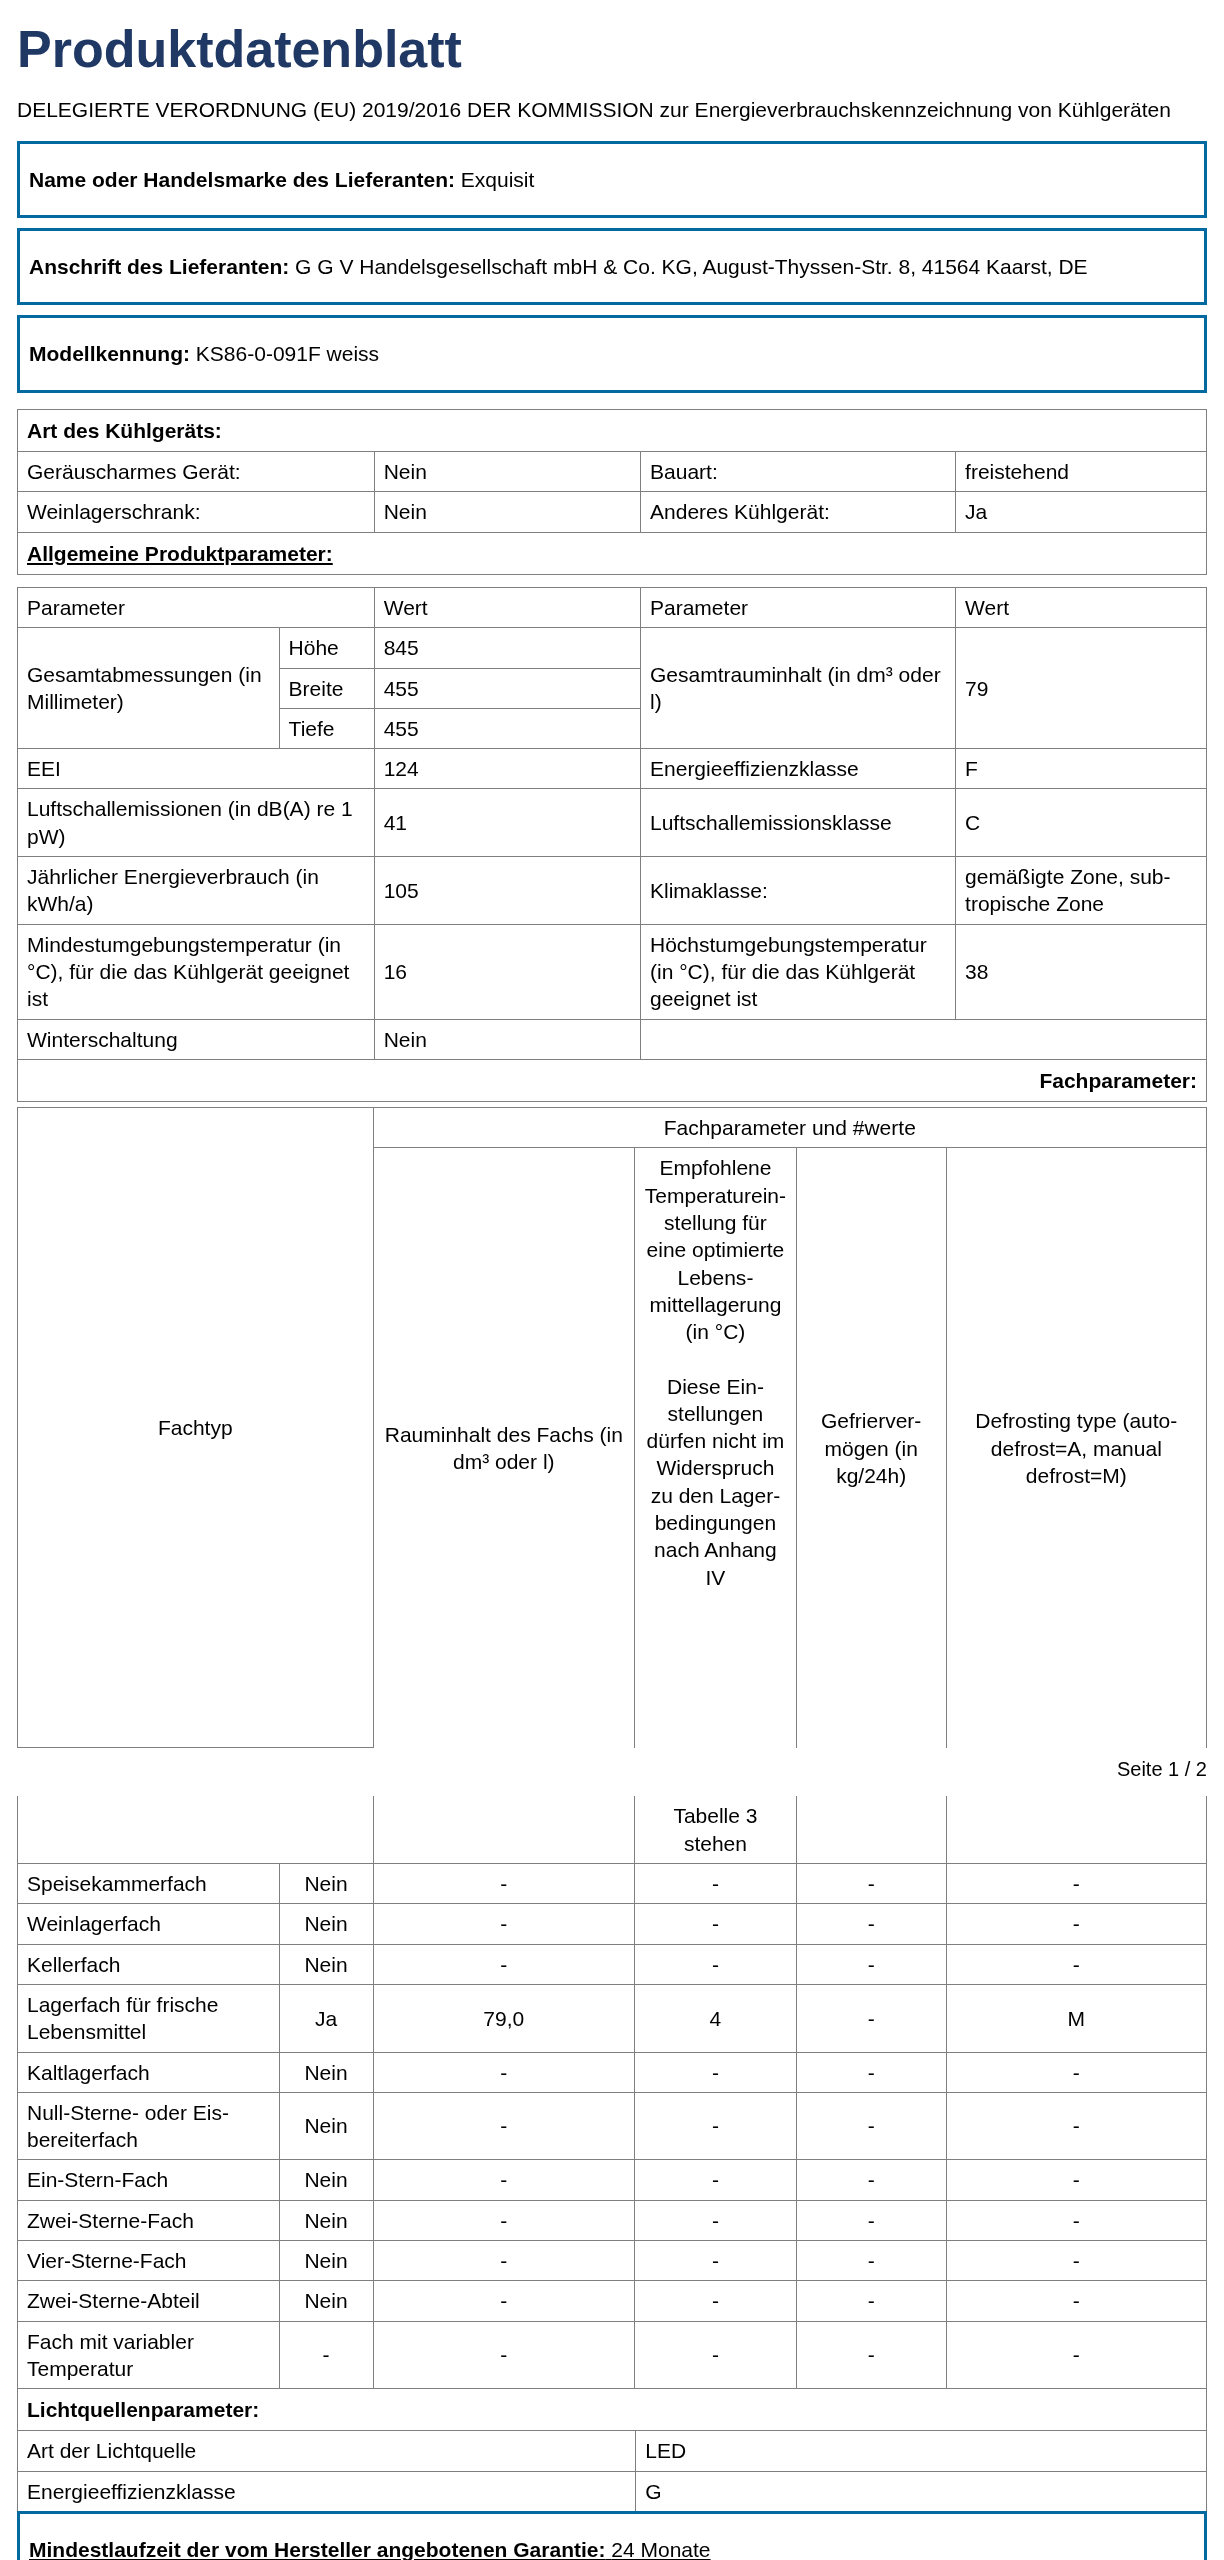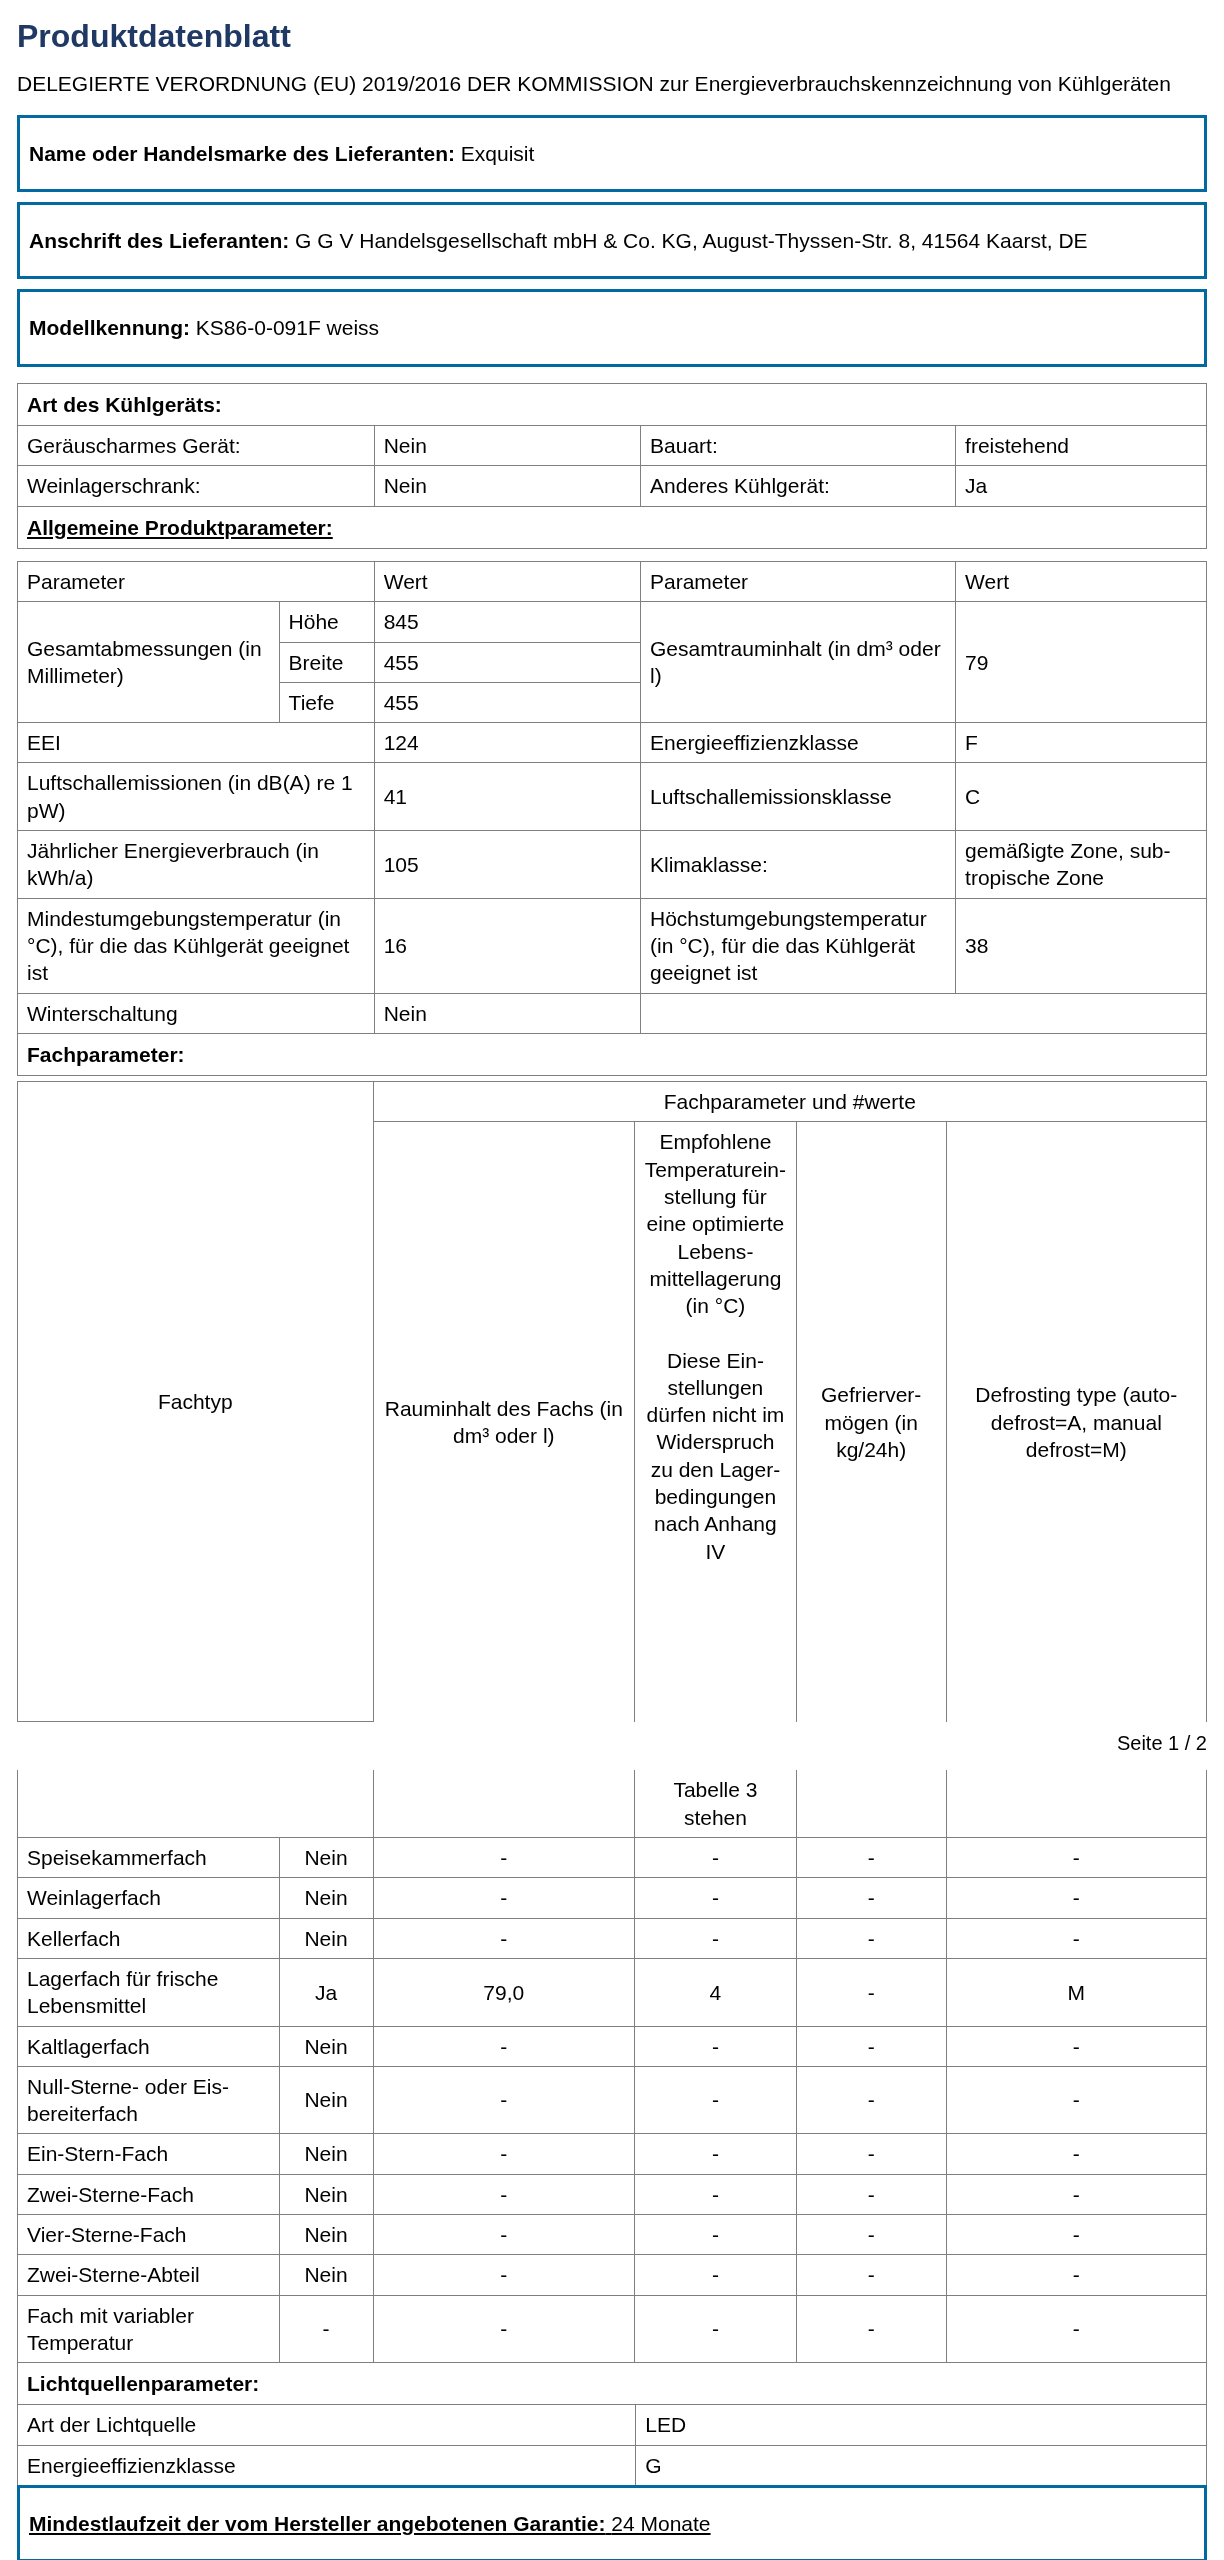--- a/index.html
+++ b/index.html
@@ -9,41 +9,41 @@
     min-height: 2560px;
     font-family: "Liberation Sans", sans-serif;
     color: #000000;
     font-size: 21px;
     line-height: 1.3;
   }
   .page { padding: 12px 17px 20px 17px; }
 
   h1.title {
     color: #1f3864;
-    font-size: 32px;
+    font-size: 52px;
     font-weight: bold;
     margin: 4px 0 12px 0;
   }
   .subtitle { margin-bottom: 18px; }
 
   .row-box {
     border: 3px solid #0369a1;
     padding: 22px 9px;
     margin-bottom: 10px;
   }
   .row-box.last-sup { margin-bottom: 16px; }
   .b { font-weight: bold; }
 
   .section-bar {
     border: 1px solid #7f7f7f;
     padding: 7px 9px;
     font-weight: bold;
   }
   .attach { margin-top: -1px; }
-  .gap-sm { margin-bottom: 5px; }
+  .gap-sm { margin-bottom: 5px; text-align: right; }
   .gap-md { margin-bottom: 12px; text-decoration: underline; }
 
   table.tbl {
     width: 100%;
     border-collapse: collapse;
     table-layout: fixed;
   }
   .tbl td {
     border: 1px solid #7f7f7f;
     padding: 6px 9px;

